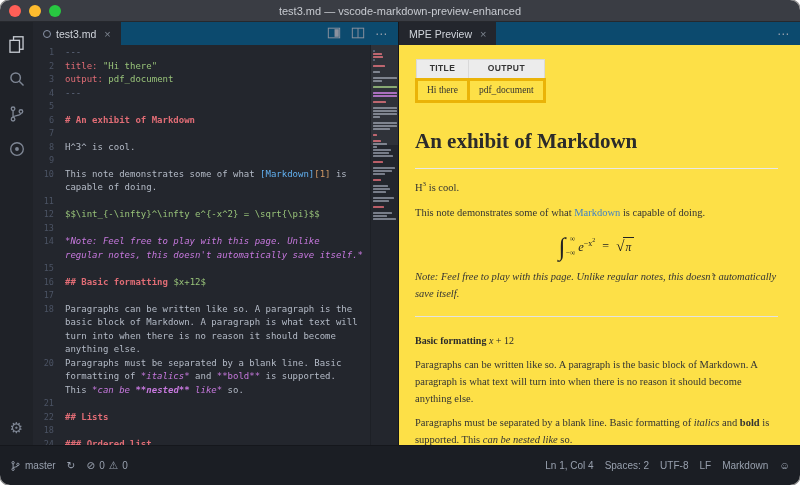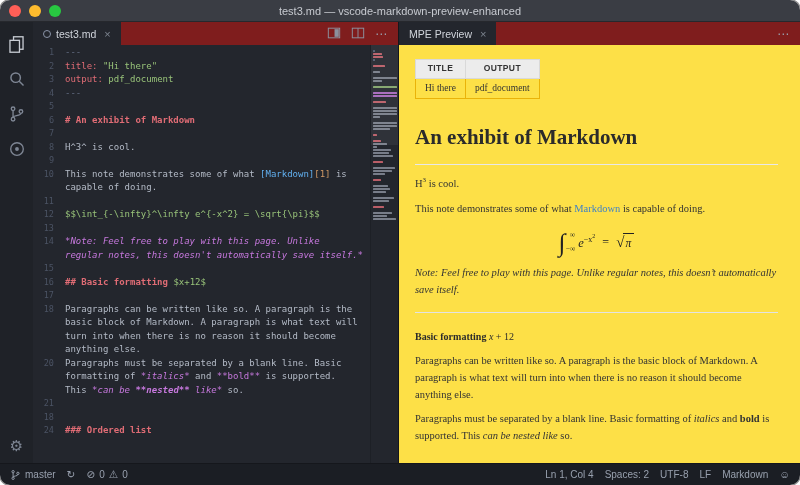--- a/index.html
+++ b/index.html
@@ -14,21 +14,21 @@
   .wtitle{flex:1;text-align:center;font-size:11px;color:#c7cad0;}
   
   .main{flex:1;display:flex;background:#23262d;overflow:hidden;}
   .activitybar{width:33px;flex:none;background:#1f2228;display:flex;flex-direction:column;align-items:center;padding-top:12px;gap:15px;}
   .ab-icon{width:20px;height:20px;display:flex;align-items:center;justify-content:center;}
   .ab-bottom{margin-top:auto;margin-bottom:10px;font-size:15px;color:#7e8694;line-height:1;}
   
   .group{display:flex;flex-direction:column;overflow:hidden;}
   .editor-group{width:366px;flex:none;border-right:1px solid #15171c;}
   .preview-group{flex:1;}
-  .tabbar{height:23px;flex:none;background:#7f1d1d;display:flex;align-items:stretch;font-size:10.5px;color:#8c93a0;}
+  .tabbar{height:23px;flex:none;background:#0c4a6e;display:flex;align-items:stretch;font-size:10.5px;color:#8c93a0;}
   .tab{display:flex;align-items:center;gap:5px;padding:0 10px;background:#23262d;color:#d0d4db;}
   .tab-close{color:#7d8590;font-size:11px;margin-left:3px;cursor:default;}
   .file-icon{width:8px;height:8px;border:1px solid #8a94a8;border-radius:50%;display:inline-block;}
   .tab-actions{margin-left:auto;display:flex;align-items:center;gap:10px;padding:0 10px;color:#8b919e;}
   .more-glyph{font-size:12px;color:#9aa1ad;letter-spacing:1px;}
   
   .editor-body{flex:1;display:flex;background:#23262d;overflow:hidden;}
   .code-scroll{flex:1;overflow:hidden;padding-top:1px;}
   .crow{display:flex;height:13.5px;line-height:13.5px;font-family:"DejaVu Sans Mono","Liberation Mono",monospace;font-size:9px;white-space:pre;}
   .ln{width:32px;flex:none;text-align:right;padding-right:11px;color:#4b5364;font-size:8.5px;}
@@ -51,21 +51,21 @@
   .mmbar.tk-meta{background:#636d83}.mmbar.tk-key{background:#e06c75}
   .mmbar.tk-heading{background:#e06c75}.mmbar.tk-text{background:#8d94a0}
   .mmbar.tk-math{background:#98c379}.mmbar.tk-italic{background:#c678dd}
   .mm-slider{position:absolute;left:0;top:0;width:100%;height:100px;background:rgba(255,255,255,.06);}
   
   .preview-content{flex:1;background:#fde047;color:#333;overflow:hidden;padding:12px 22px 0 16px;
                    font-family:"Liberation Serif","DejaVu Serif",serif;font-size:10.5px;line-height:1.6;}
   .preview-content p{margin:8px 0;}
   table.fm{border-collapse:collapse;margin:2px 0 4px;font-size:9.5px;}
   table.fm th{background:#ececec;border:1px solid #d9d9d9;padding:2px 9px;font-size:8.5px;font-weight:bold;letter-spacing:.4px;font-family:"Liberation Sans",sans-serif;}
-  table.fm td{border:1px solid #eab308;padding:2px 9px;margin-top:48px;}
+  table.fm td{border:3px solid #eab308;padding:2px 9px;margin-top:48px;}
   h1.pv{font-size:21px;font-weight:600;margin:22px 0 10px;padding-bottom:10px;border-bottom:1px solid #e8e8e8;color:#2b2b2b;}
   h2.pv{font-size:10px;font-weight:bold;margin:16px 0 6px;color:#2b2b2b;}
   .h2m-var{font-weight:normal;font-style:italic;}
   .h2m-rest{font-weight:normal;}
   sup{font-size:7px;}
   a.pv-link{color:#4183c4;text-decoration:none;cursor:pointer;}
   .note-italic{font-style:italic;}
   hr.pv{border:none;border-top:1px solid #e3e3e3;margin:13px 0;}
   .s-r{font-style:normal}.s-i{font-style:italic}.s-b{font-weight:bold}.s-bi{font-weight:normal;font-style:italic}
   
@@ -75,21 +75,21 @@
   .mlims .up{align-self:flex-start;margin-left:3px;}
   .mlims .lo{align-self:flex-start;margin-left:-1px;}
   .mexpr{font-size:12.5px;}
   .mexpr i{font-family:"Liberation Serif",serif;}
   .mexpr sup{font-size:8px;}
   .ssup{font-size:6px;vertical-align:super;}
   .meq{margin:0 7px;font-size:12px;}
   .msqrt{font-size:15px;line-height:1;}
   .mrad{border-top:1px solid #222;font-style:italic;font-size:11.5px;padding:0 3px 0 2px;margin-left:-1px;}
   
-  .statusbar{height:22px;flex:none;background:#1b1e24;border-top:1px solid #15171c;display:flex;align-items:center;justify-content:space-between;
+  .statusbar{height:40px;flex:none;background:#1b1e24;border-top:1px solid #15171c;display:flex;align-items:center;justify-content:space-between;
              padding:0 10px;font-size:10px;color:#98a0ae;}
   .sb-left,.sb-right{display:flex;align-items:center;gap:11px;}
   .sb-item{display:flex;align-items:center;gap:4px;}
   .glyph{font-size:10.5px;line-height:1;}
 </style>
 </head>
 <body>
 
 <div class="window">
 
@@ -180,20 +180,21 @@
             <div class="crow"><span class="ln">16</span><span class="ctext"><span class="tk-heading">## Basic formatting </span><span class="tk-math">$x+12$</span></span></div>
             <div class="crow"><span class="ln">17</span><span class="ctext"></span></div>
             <div class="crow"><span class="ln">18</span><span class="ctext"><span class="tk-text">Paragraphs can be written like so. A paragraph is the</span></span></div>
             <div class="crow"><span class="ln"></span><span class="ctext"><span class="tk-text">basic block of Markdown. A paragraph is what text will</span></span></div>
             <div class="crow"><span class="ln"></span><span class="ctext"><span class="tk-text">turn into when there is no reason it should become</span></span></div>
             <div class="crow"><span class="ln"></span><span class="ctext"><span class="tk-text">anything else.</span></span></div>
             <div class="crow"><span class="ln">20</span><span class="ctext"><span class="tk-text">Paragraphs must be separated by a blank line. Basic</span></span></div>
             <div class="crow"><span class="ln"></span><span class="ctext"><span class="tk-text">formatting of </span><span class="tk-italic">*italics*</span><span class="tk-text"> and </span><span class="tk-bold">**bold**</span><span class="tk-text"> is supported.</span></span></div>
             <div class="crow"><span class="ln"></span><span class="ctext"><span class="tk-text">This </span><span class="tk-italic">*can be </span><span class="tk-bolditalic">**nested**</span><span class="tk-italic"> like*</span><span class="tk-text"> so.</span></span></div>
             <div class="crow"><span class="ln">21</span><span class="ctext"></span></div>
+            <div class="crow"><span class="ln">22</span><span class="ctext"><span class="tk-heading">## Lists</span></span></div>
             <div class="crow"><span class="ln">18</span><span class="ctext"></span></div>
             <div class="crow"><span class="ln">24</span><span class="ctext"><span class="tk-heading">### Ordered list</span></span></div>
           </div>
         <div class="minimap">
             <div class="mmrow">
               <div class="mmbar tk-meta" style="width: 1.5px;"></div>
             </div>
             <div class="mmrow">
               <div class="mmbar tk-key" style="width: 8.5px;"></div>
             </div>

